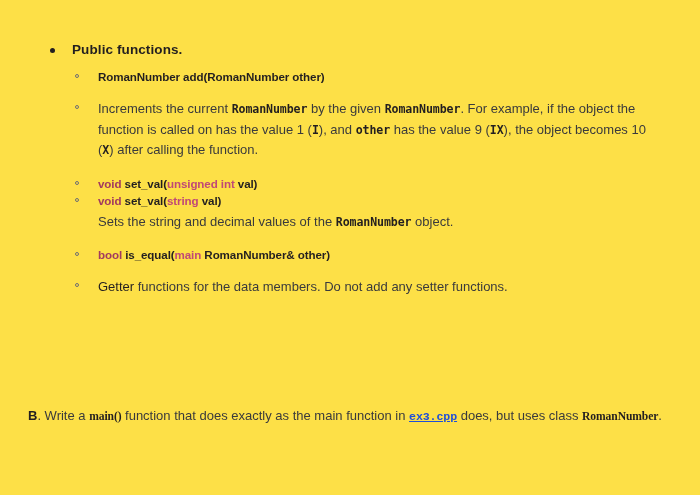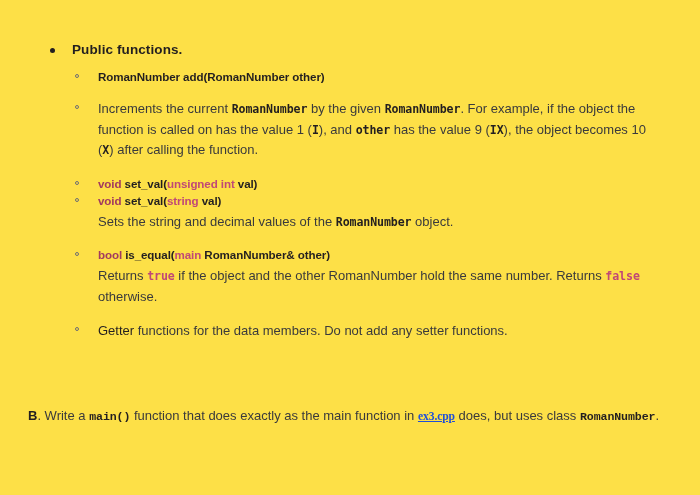--- a/index.html
+++ b/index.html
@@ -121,28 +121,28 @@
     width: 640px;
     font-size: 13px;
     line-height: 22px;
     color: #3a3a3c;
   }
   .tail .bold-letter {
     font-weight: bold;
     color: #231f20;
   }
   .tail .code {
-    font-family: Liberation Mono, monospace;
+    font-family: Liberation Serif, serif;
     font-weight: bold;
     font-size: 11.6px;
     color: #231f20;
     letter-spacing: -0.1px;
   }
   a.link {
-    font-family: Liberation Serif, serif;
+    font-family: Liberation Mono, monospace;
     font-weight: bold;
     font-size: 11.6px;
     color: #1f4fd8;
     text-decoration: underline;
     letter-spacing: -0.1px;
   }
 </style>
 </head>
 <body>
 
@@ -172,21 +172,20 @@
 
         <li class="lvl2-item">
           <span class="circ"></span>
           <div class="sig"><span class="kw-type">void</span><span> set_val(</span><span class="kw-qual">string</span><span> val)</span></div>
           <div class="prose"><span>Sets the string and decimal values of the </span><span class="code">RomanNumber</span><span> object.</span></div>
         </li>
 
         <li class="lvl2-item">
           <span class="circ"></span>
           <div class="sig"><span class="kw-type">bool</span><span> is_equal(</span><span class="kw-qual">main</span><span> RomanNumber&amp; other)</span></div>
-          <div class="prose"><span>Returns </span><span class="code lit">true</span><span> if the object and the other RomanNumber hold the same number. Returns </span><span class="code lit">false</span><span> otherwise.</span></div>
         </li>
 
         <li class="lvl2-item tight">
           <span class="circ"></span>
           <div class="prose" style="margin-top:0;"><span class="strong">Getter</span><span> functions for the data members. Do not add any setter functions.</span></div>
         </li>
 
       </ul>
     </li>
   </ul>

